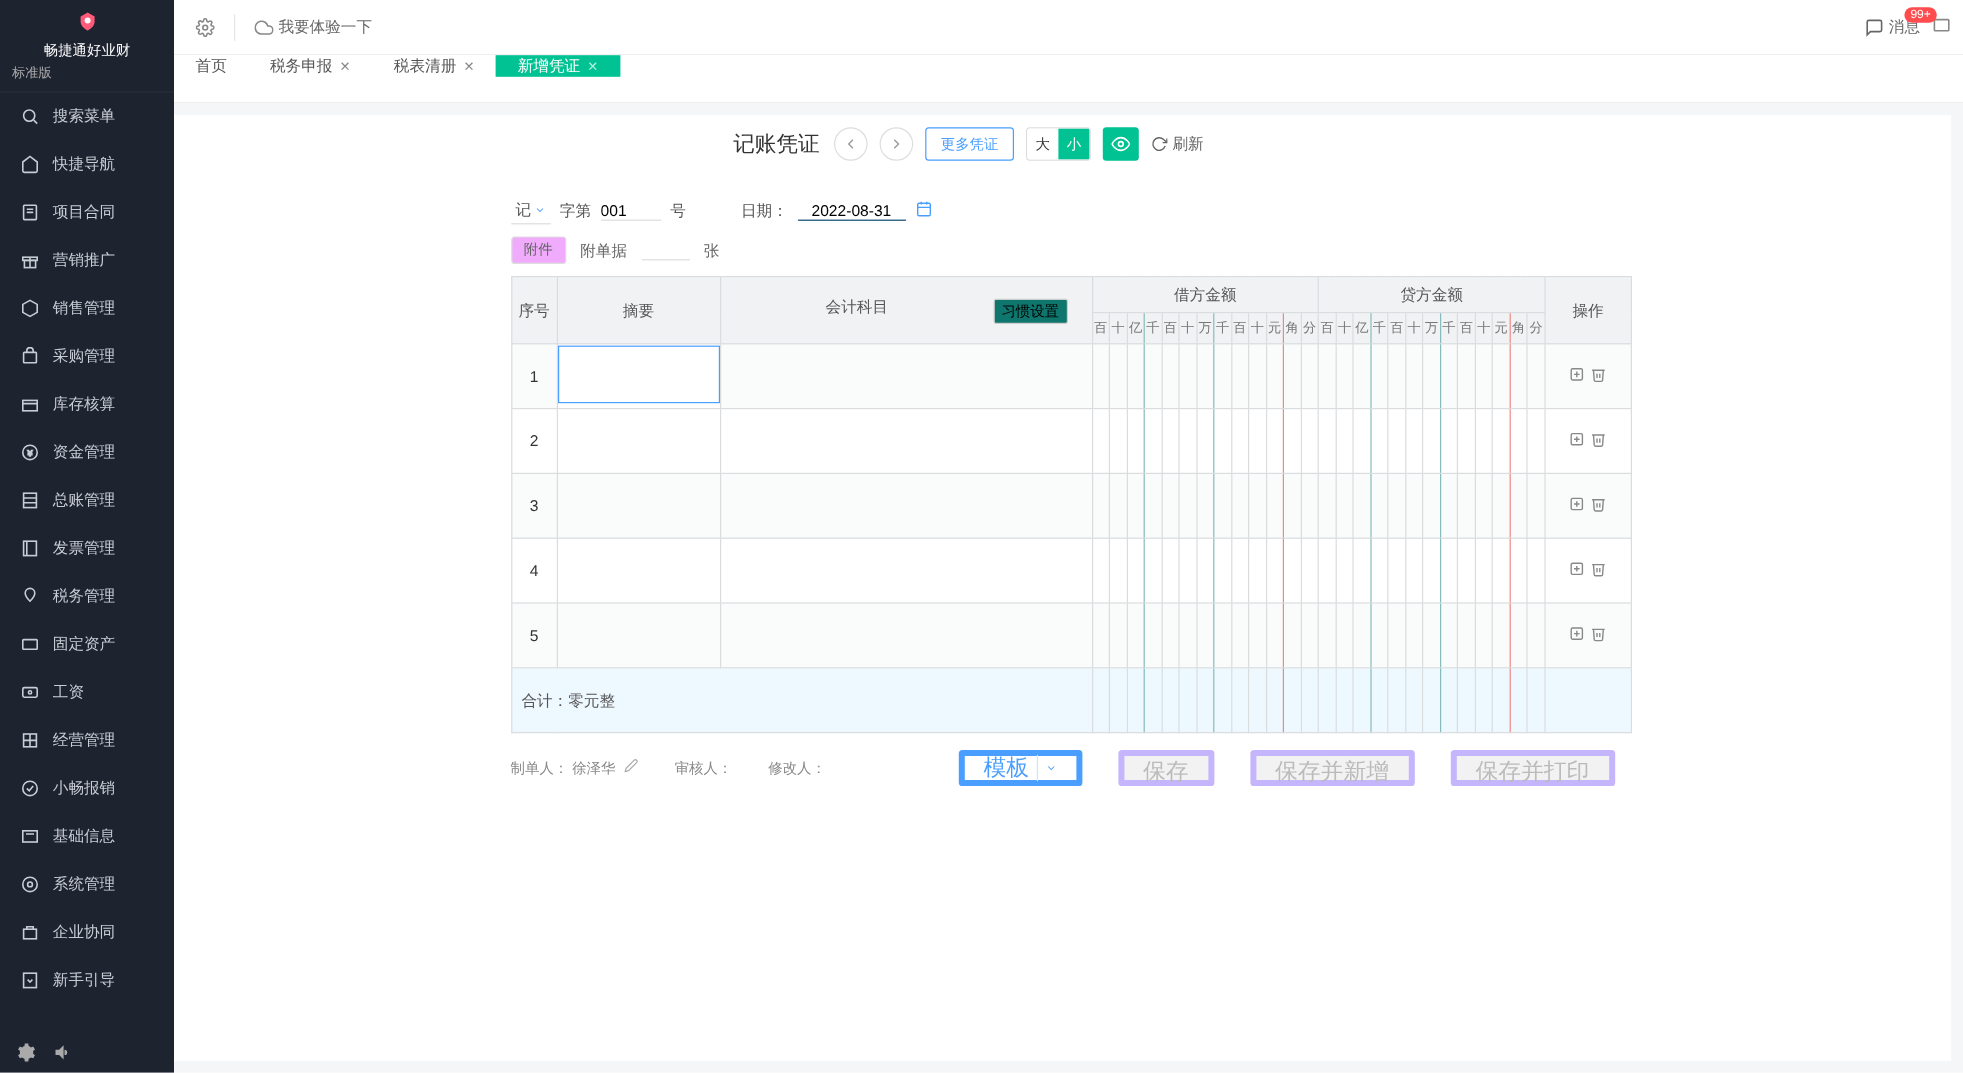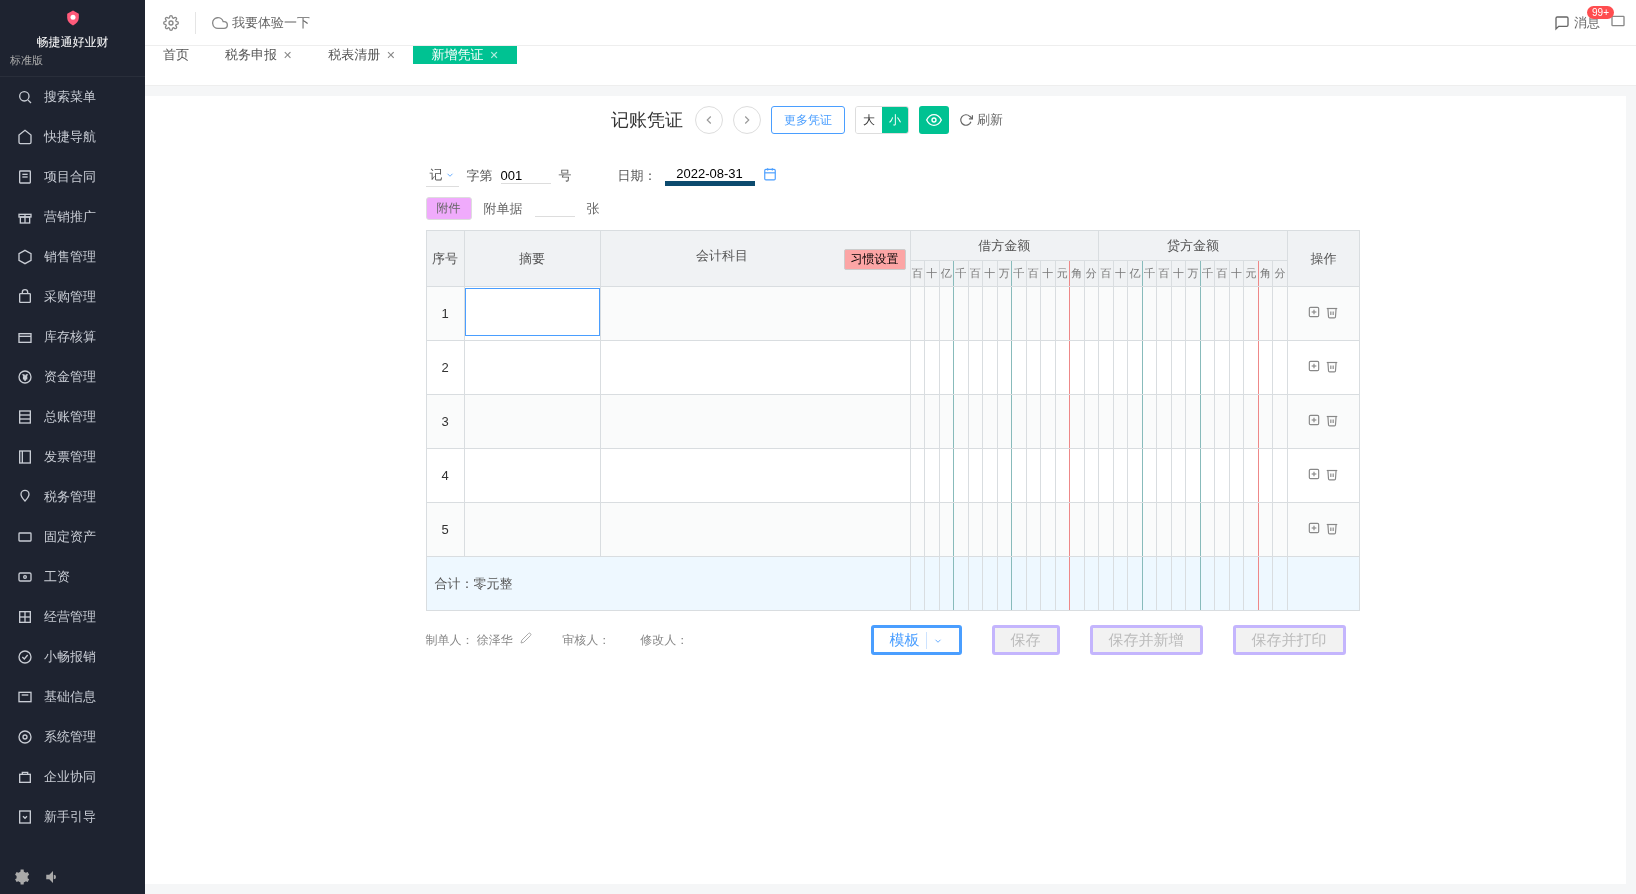--- a/index.html
+++ b/index.html
@@ -52,46 +52,46 @@
 .size-btn { width: 26px; height: 26px; display: flex; align-items: center; justify-content: center; cursor: pointer; font-size: 12px; background: #fff; }
 .size-btn.active { background: #00c292; color: #fff; }
 .eye-btn { width: 30px; height: 28px; background: #00c292; color: #fff; border-radius: 3px; display: flex; align-items: center; justify-content: center; cursor: pointer; }
 .refresh-btn { display: flex; align-items: center; gap: 4px; color: #666; cursor: pointer; font-size: 13px; }
 
 
 .voucher-wrap { margin: 10px auto 0; max-width: 960px; padding: 0 20px 20px; }
 .vform-row { display: flex; align-items: center; gap: 8px; padding: 10px 0 6px; color: #555; font-size: 13px; }
 .vform-row .sel { display: inline-flex; align-items: center; gap: 2px; border-bottom: 1px solid #ddd; padding: 2px 4px; }
 .vform-input { border: none; border-bottom: 1px solid #ddd; width: 50px; font-size: 13px; outline: none; }
-.date-input { border: none; border-bottom: 5px solid #0c4a6e; width: 90px; text-align: center; font-size: 13px; outline: none; }
+.date-input { border: none; border-bottom: 1px solid #0c4a6e; width: 90px; text-align: center; font-size: 13px; outline: none; }
 .cal-ico { color: #4a9eff; cursor: pointer; }
 .attach-row { display: flex; align-items: center; gap: 12px; padding: 4px 0 10px; font-size: 13px; color: #666; }
 .attach-btn { border: 1px solid #ddd; background: #f0abfc; padding: 2px 10px; border-radius: 3px; cursor: pointer; font-size: 12px; }
 
 
 .vtable { width: 100%; border-collapse: collapse; table-layout: fixed; }
 .vtable th, .vtable td { border: 1px solid #d9dde0; text-align: center; font-weight: normal; }
 .vtable thead th { background: #f0f2f4; color: #555; height: 30px; font-size: 13px; }
 .vtable .sub-th { height: 26px; font-size: 11px; color: #777; padding: 0; }
 .digit-cell { width: 14px; font-size: 11px; color: #777; }
 .vtable tbody td { height: 54px; background: #fff; }
 .vtable tbody tr:nth-child(odd) td { background: #fafbfb; }
 .vtable tbody tr:first-child td.summary-cell { background: #fff; }
 .summary-cell { padding: 0; }
 .summary-input { width: 100%; height: 48px; border: 1px solid #4a9eff; padding: 4px; resize: none; outline: none; font-size: 12px; }
-.habit-btn { border: 1px solid #ccc; background: #fca5a5; padding: 1px 6px; font-size: 12px; cursor: pointer; border-radius: 2px; float: right; margin: 2px 4px 0 0; }
+.habit-btn { border: 1px solid #ccc; background: #0f766e; padding: 1px 6px; font-size: 12px; cursor: pointer; border-radius: 2px; float: right; margin: 2px 20px 0 0; }
 .op-ico { cursor: pointer; color: #888; margin: 0 2px; display: inline-block; }
 .total-row td { background: #eef8ff !important; height: 36px; font-size: 13px; color: #555; text-align: left; padding-left: 8px; }
 .dg-red { border-right: 1px solid #e88 !important; }
 .dg-blue { border-right: 1px solid #8bb !important; }
 
 
 .vfooter { display: flex; align-items: center; padding: 14px 0 0; font-size: 12px; color: #888; gap: 30px; }
 .vfooter .fill { flex: 1; }
-.btn { height: 30px; padding: 0 16px; border: 3px solid #c4b5fd; background: #fff; border-radius: 3px; cursor: pointer; font-size: 15px; color: #555; }
+.btn { height: 30px; padding: 0 16px; border: 5px solid #c4b5fd; background: #fff; border-radius: 3px; cursor: pointer; font-size: 19px; color: #555; }
 .btn.primary-outline { border-color: #4a9eff; color: #4a9eff; display: inline-flex; align-items: center; gap: 6px; }
 .btn.disabled { background: #f2f2f2; color: #bbb; cursor: not-allowed; }
 .btn-split-ico { border-left: 1px solid #cde3ff; padding-left: 6px; color: #4a9eff; }
 
 
 .sidebar::-webkit-scrollbar { width: 4px; }
 .sidebar::-webkit-scrollbar-thumb { background: #444; }
 </style>
 </head>
 <body>

